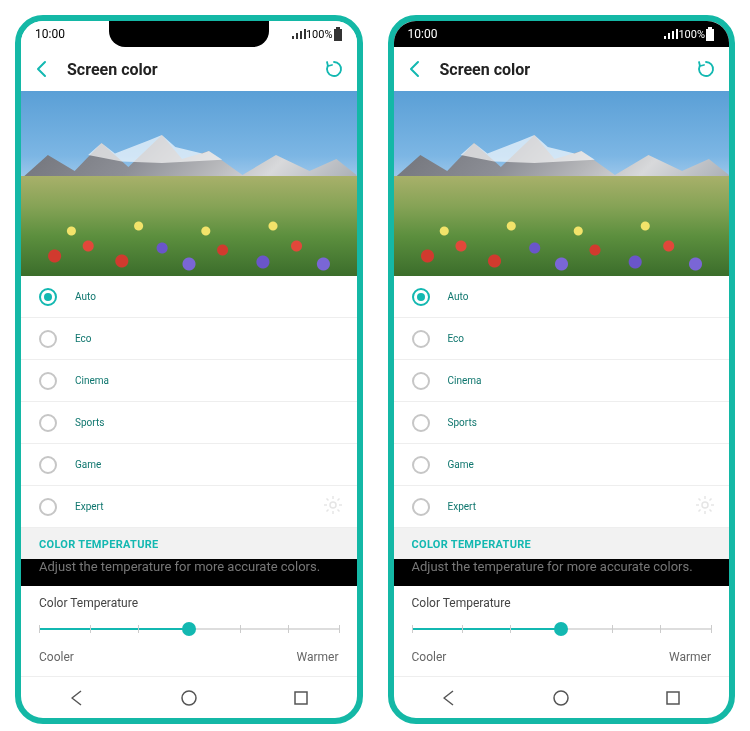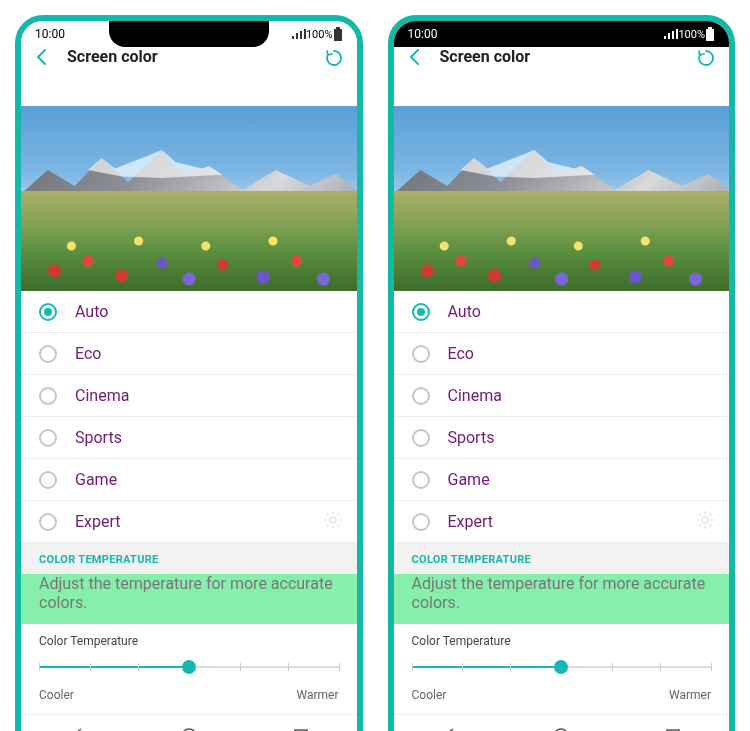--- a/index.html
+++ b/index.html
@@ -48,23 +48,23 @@
       border-bottom-left-radius: 16px;
       border-bottom-right-radius: 16px;
       z-index: 5;
     }
 
     .sig-icon, .batt-icon { display: inline-block; }
     .sig-icon svg, .batt-icon svg { display: block; }
 
     
     .app-bar {
-      height: 59px;
-      display: flex;
-      align-items: flex-start;
+      height: 44px;
+      display: flex;
+      align-items: center;
       padding: 0 12px;
       gap: 14px;
       background: #fff;
     }
     .back-arrow svg { display: block; }
     .app-title { font-weight: 700; font-size: 16px; color: #222; }
     .spacer { flex: 1; }
     .refresh-icon svg { display: block; }
 
     
@@ -122,40 +122,40 @@
       width: 18px; height: 18px; border-radius: 50%;
       border: 2px solid #c6c6c6;
       display: flex; align-items: center; justify-content: center;
       flex: 0 0 auto;
     }
     .radio.sel { border-color: #13b8b1; }
     .radio.sel::after {
       content: ""; width: 8px; height: 8px; border-radius: 50%; background: #13b8b1;
     }
     .option-label {
-      font-size: 16px; color: #701a75;
+      font-size: 10px; color: #0f766e;
     }
     .expert-gear {
       position: absolute; right: 14px;
       opacity: 0.25;
     }
 
     
     .section-header {
       background: #f2f2f2;
       color: #13b8b1;
       font-size: 11px;
       font-weight: 700;
       letter-spacing: 0.3px;
       padding: 10px 18px 8px;
     }
     .section-desc {
-      background: #86efac;
+      background: #000000;
       color: #777;
-      font-size: 16px;
+      font-size: 13px;
       padding: 0 18px 12px;
     }
     .slider-block { padding: 10px 18px 6px; }
     .slider-label { font-size: 12px; color: #444; margin-bottom: 10px; }
     .slider-track {
       position: relative;
       height: 18px;
       display: flex;
       align-items: center;
     }

